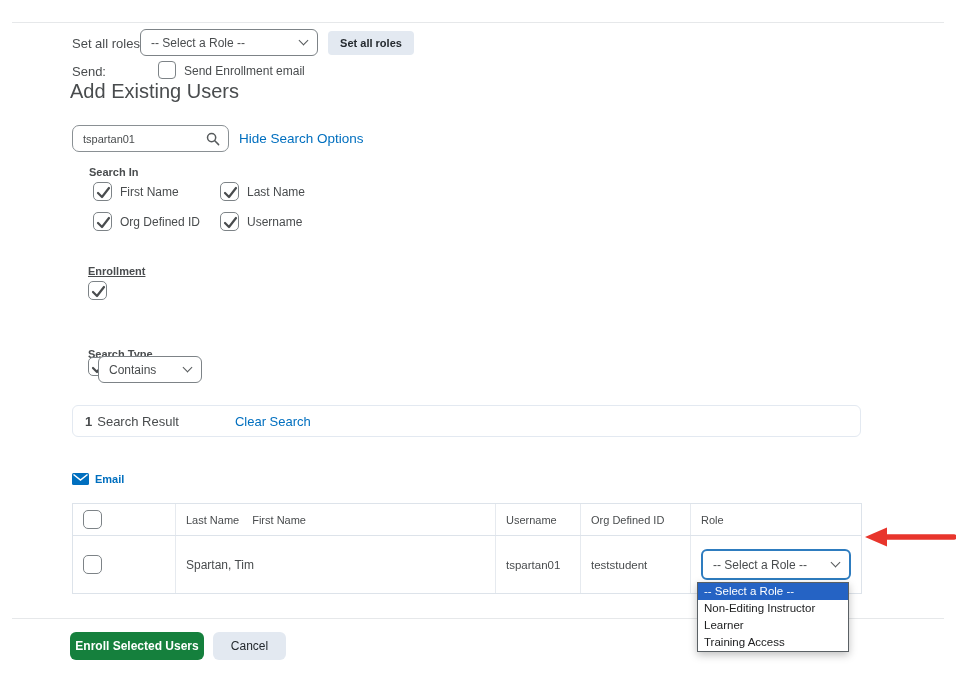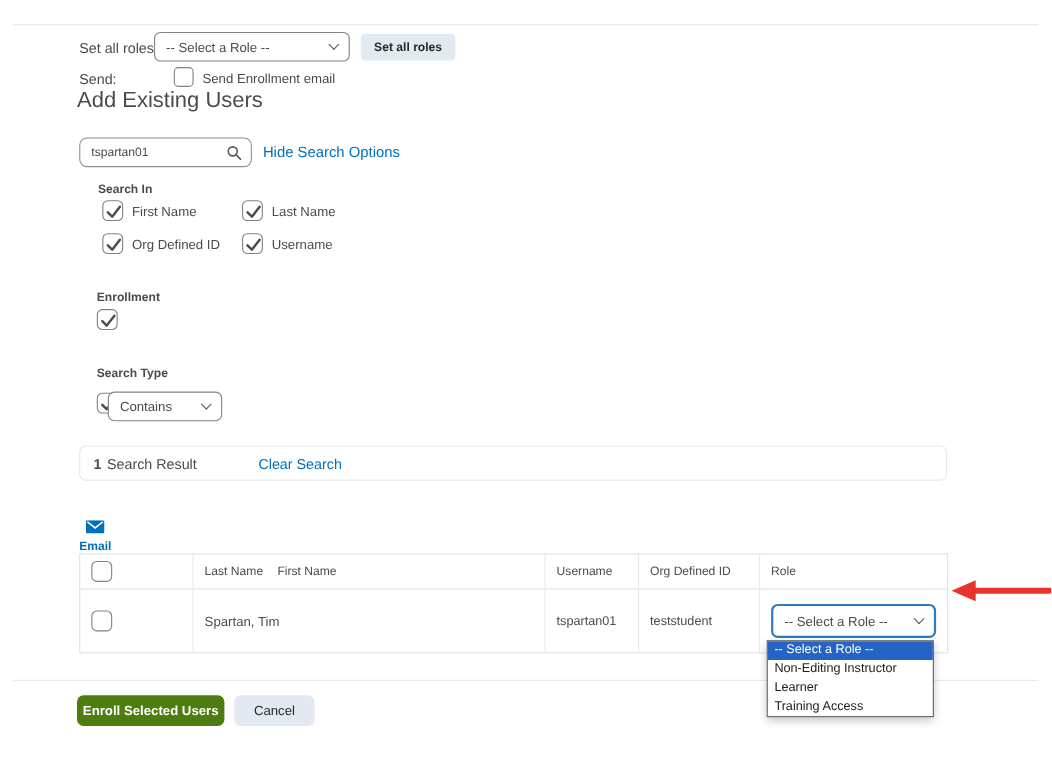--- a/index.html
+++ b/index.html
@@ -17,21 +17,21 @@
          border:1px solid #7d8387; border-radius:6px; background:#fff;
          font-size:12px; color:#494c4e; padding:0 10px; cursor:pointer; }
   .chev { width:7px; height:7px; border-right:1.6px solid #565a5c; border-bottom:1.6px solid #565a5c;
           transform:rotate(45deg); margin-top:-4px; flex:0 0 auto; }
 
   .btn-subtle { display:flex; align-items:center; justify-content:center;
                 background:#e3e9f1; border:none; border-radius:4px;
                 font-family:"Liberation Sans", sans-serif;
                 font-size:11px; font-weight:bold; color:#24292e; cursor:pointer; }
   .btn-primary { display:flex; align-items:center; justify-content:center;
-                 background:#4d7c0f; border:none; border-radius:6px;
+                 background:#15803d; border:none; border-radius:6px;
                  font-family:"Liberation Sans", sans-serif;
                  font-size:12px; font-weight:bold; color:#fff; cursor:pointer; }
   .btn-cancel { display:flex; align-items:center; justify-content:center;
                 background:#e3e9f1; border:none; border-radius:6px;
                 font-family:"Liberation Sans", sans-serif;
                 font-size:12px; color:#24292e; cursor:pointer; }
 
   .cb { position:absolute; width:19px; height:19px; border:1px solid #7d8387; border-radius:5px;
         background:#fff; cursor:pointer; }
   .cb svg { display:none; position:absolute; left:1px; top:1px; }
@@ -125,45 +125,45 @@
   </div>
   <div class="abs lbl-sm" style="left:120px; top:215px;">Org Defined ID</div>
 
   <div class="cb on" style="left:220px; top:212px;">
     <svg width="17" height="17" viewBox="0 0 17 17">
         <polyline points="3,9 7,13 14,4" fill="none" stroke="#494c4e" stroke-width="2.2" stroke-linecap="round" stroke-linejoin="round"></polyline>
       </svg>
   </div>
   <div class="abs lbl-sm" style="left:247px; top:215px;">Username</div>
 
-  <div class="abs lbl-bold" style="left:88px; top:265px;">Enrollment</div>
+  <div class="abs lbl-bold" style="left:88px; top:265px;text-decoration:underline;">Enrollment</div>
   <div class="cb on" style="left:88px; top:281px;">
     <svg width="17" height="17" viewBox="0 0 17 17">
         <polyline points="3,9 7,13 14,4" fill="none" stroke="#494c4e" stroke-width="2.2" stroke-linecap="round" stroke-linejoin="round"></polyline>
       </svg>
   </div>
 
-  <div class="abs lbl-bold" style="left:88px; top:334px;text-align:center;">Search Type</div>
+  <div class="abs lbl-bold" style="left:88px; top:348px;text-align:center;">Search Type</div>
   <div class="cb on" style="left:88px; top:357px;">
     <svg width="17" height="17" viewBox="0 0 17 17">
         <polyline points="3,9 7,13 14,4" fill="none" stroke="#494c4e" stroke-width="2.2" stroke-linecap="round" stroke-linejoin="round"></polyline>
       </svg>
   </div>
   <div class="abs sel" style="left:98px; top:356px; width:104px; height:27px;">
     <span>Contains</span>
     <span class="chev"></span>
   </div>
 
   <div class="result-bar">
     <span style="font-weight:bold;">1</span>
     <span style="margin-left:5px;">Search Result</span>
     <a class="link" style="margin-left:56px;">Clear Search</a>
   </div>
 
-  <div class="abs" style="left:72px; top:473px; display:flex; align-items:center; gap:6px; cursor:pointer;flex-direction:column;">
+  <div class="abs" style="left:72px; top:473px; display:flex; align-items:center; gap:6px; cursor:pointer;">
     <svg width="17" height="12" viewBox="0 0 17 12">
       <rect x="0" y="0" width="17" height="12" rx="1.5" fill="#006fbf"></rect>
       <polyline points="1.5,1.5 8.5,7 15.5,1.5" fill="none" stroke="#ffffff" stroke-width="1.5"></polyline>
     </svg>
     <span style="font-size:11px; font-weight:bold; color:#006fbf;">Email</span>
   </div>
 
   <div class="tbl">
     <div class="tr head">
       <div class="td">

